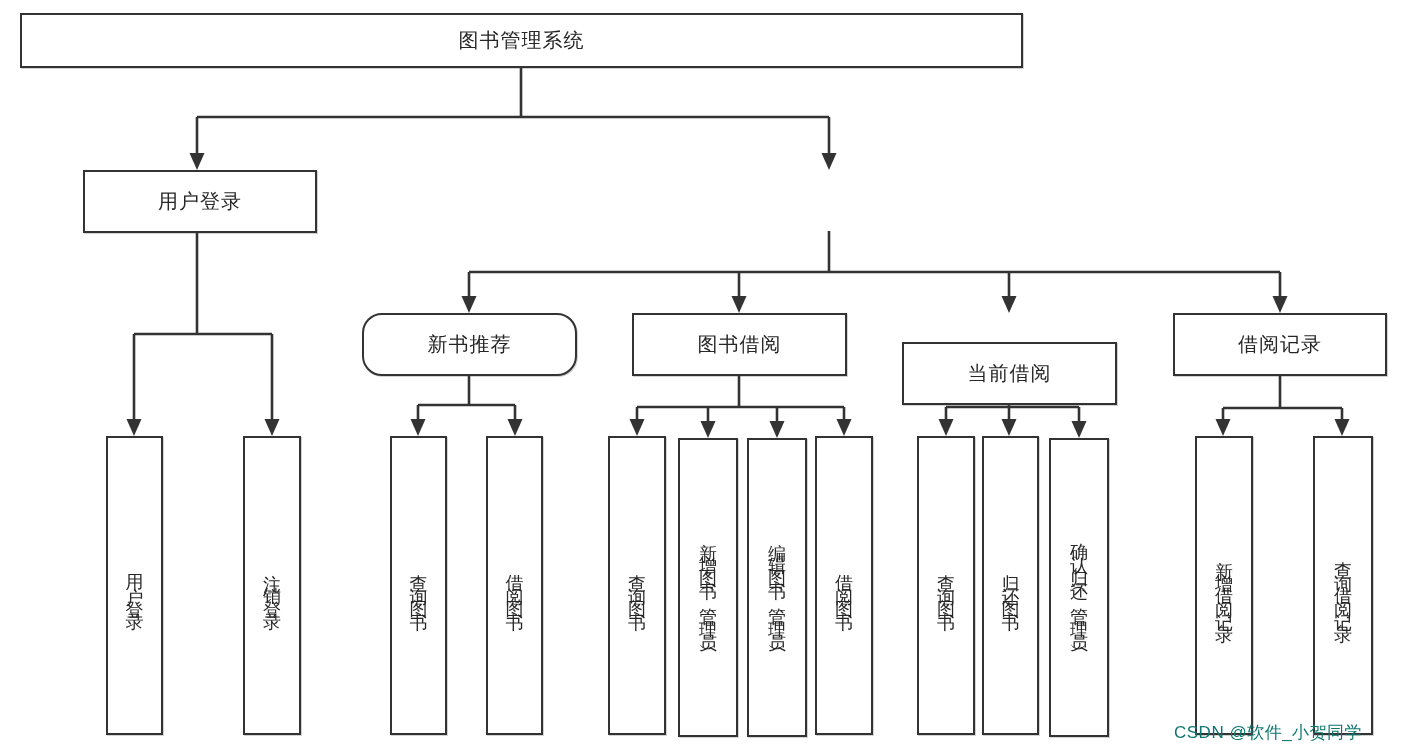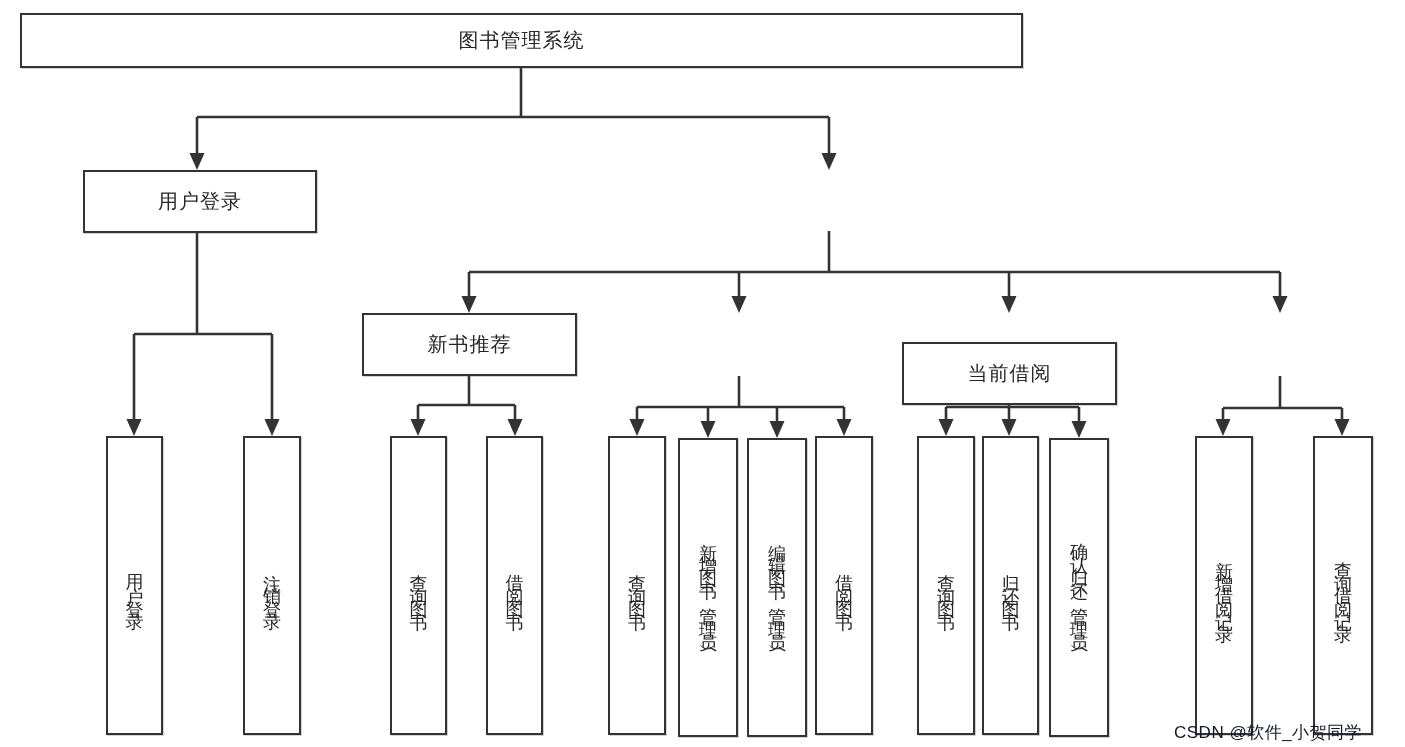--- a/index.html
+++ b/index.html
@@ -44,21 +44,21 @@
     letter-spacing: 13px;
     line-height: 1;
     white-space: nowrap;
   }
   .vbox span { display: inline-block; }
   .watermark {
     position: absolute;
     left: 1174px;
     top: 721px;
     font-size: 17px;
-    color: #0f172a;
+    color: #0f766e;
     letter-spacing: 0.5px;
     white-space: nowrap;
     z-index: 5;
   }
 </style>
 </head>
 <body>
 
 <div id="canvas">
 
@@ -136,26 +136,32 @@
   </svg>
 
   <div class="node hbox root-box" style="left:20px; top:13px; width:1003px; height:55px;">
     <span>图书管理系统</span>
   </div>
 
   <div class="node hbox" style="left:83px; top:170px; width:234px; height:63px;">
     <span>用户登录</span>
   </div>
 
-  <div class="node hbox" style="left:362px; top:313px; width:215px; height:63px;">
+  <div class="node hbox" style="left:362px; top:313px; width:215px; height:63px;border-radius:20px;">
     <span>新书推荐</span>
+  </div>
+  <div class="node hbox" style="left:632px; top:313px; width:215px; height:63px;">
+    <span>图书借阅</span>
   </div>
   <div class="node hbox" style="left:902px; top:313px; width:215px; height:63px;margin-top:29px;">
     <span>当前借阅</span>
   </div>
+  <div class="node hbox" style="left:1173px; top:313px; width:214px; height:63px;">
+    <span>借阅记录</span>
+  </div>
 
   <div class="node vbox" style="left:106px; top:436px; width:57px; height:299px;">
     <span>用户登录</span>
   </div>
   <div class="node vbox" style="left:243px; top:436px; width:58px; height:299px;">
     <span>注销登录</span>
   </div>
 
   <div class="node vbox" style="left:390px; top:436px; width:57px; height:299px;">
     <span>查询图书</span>

